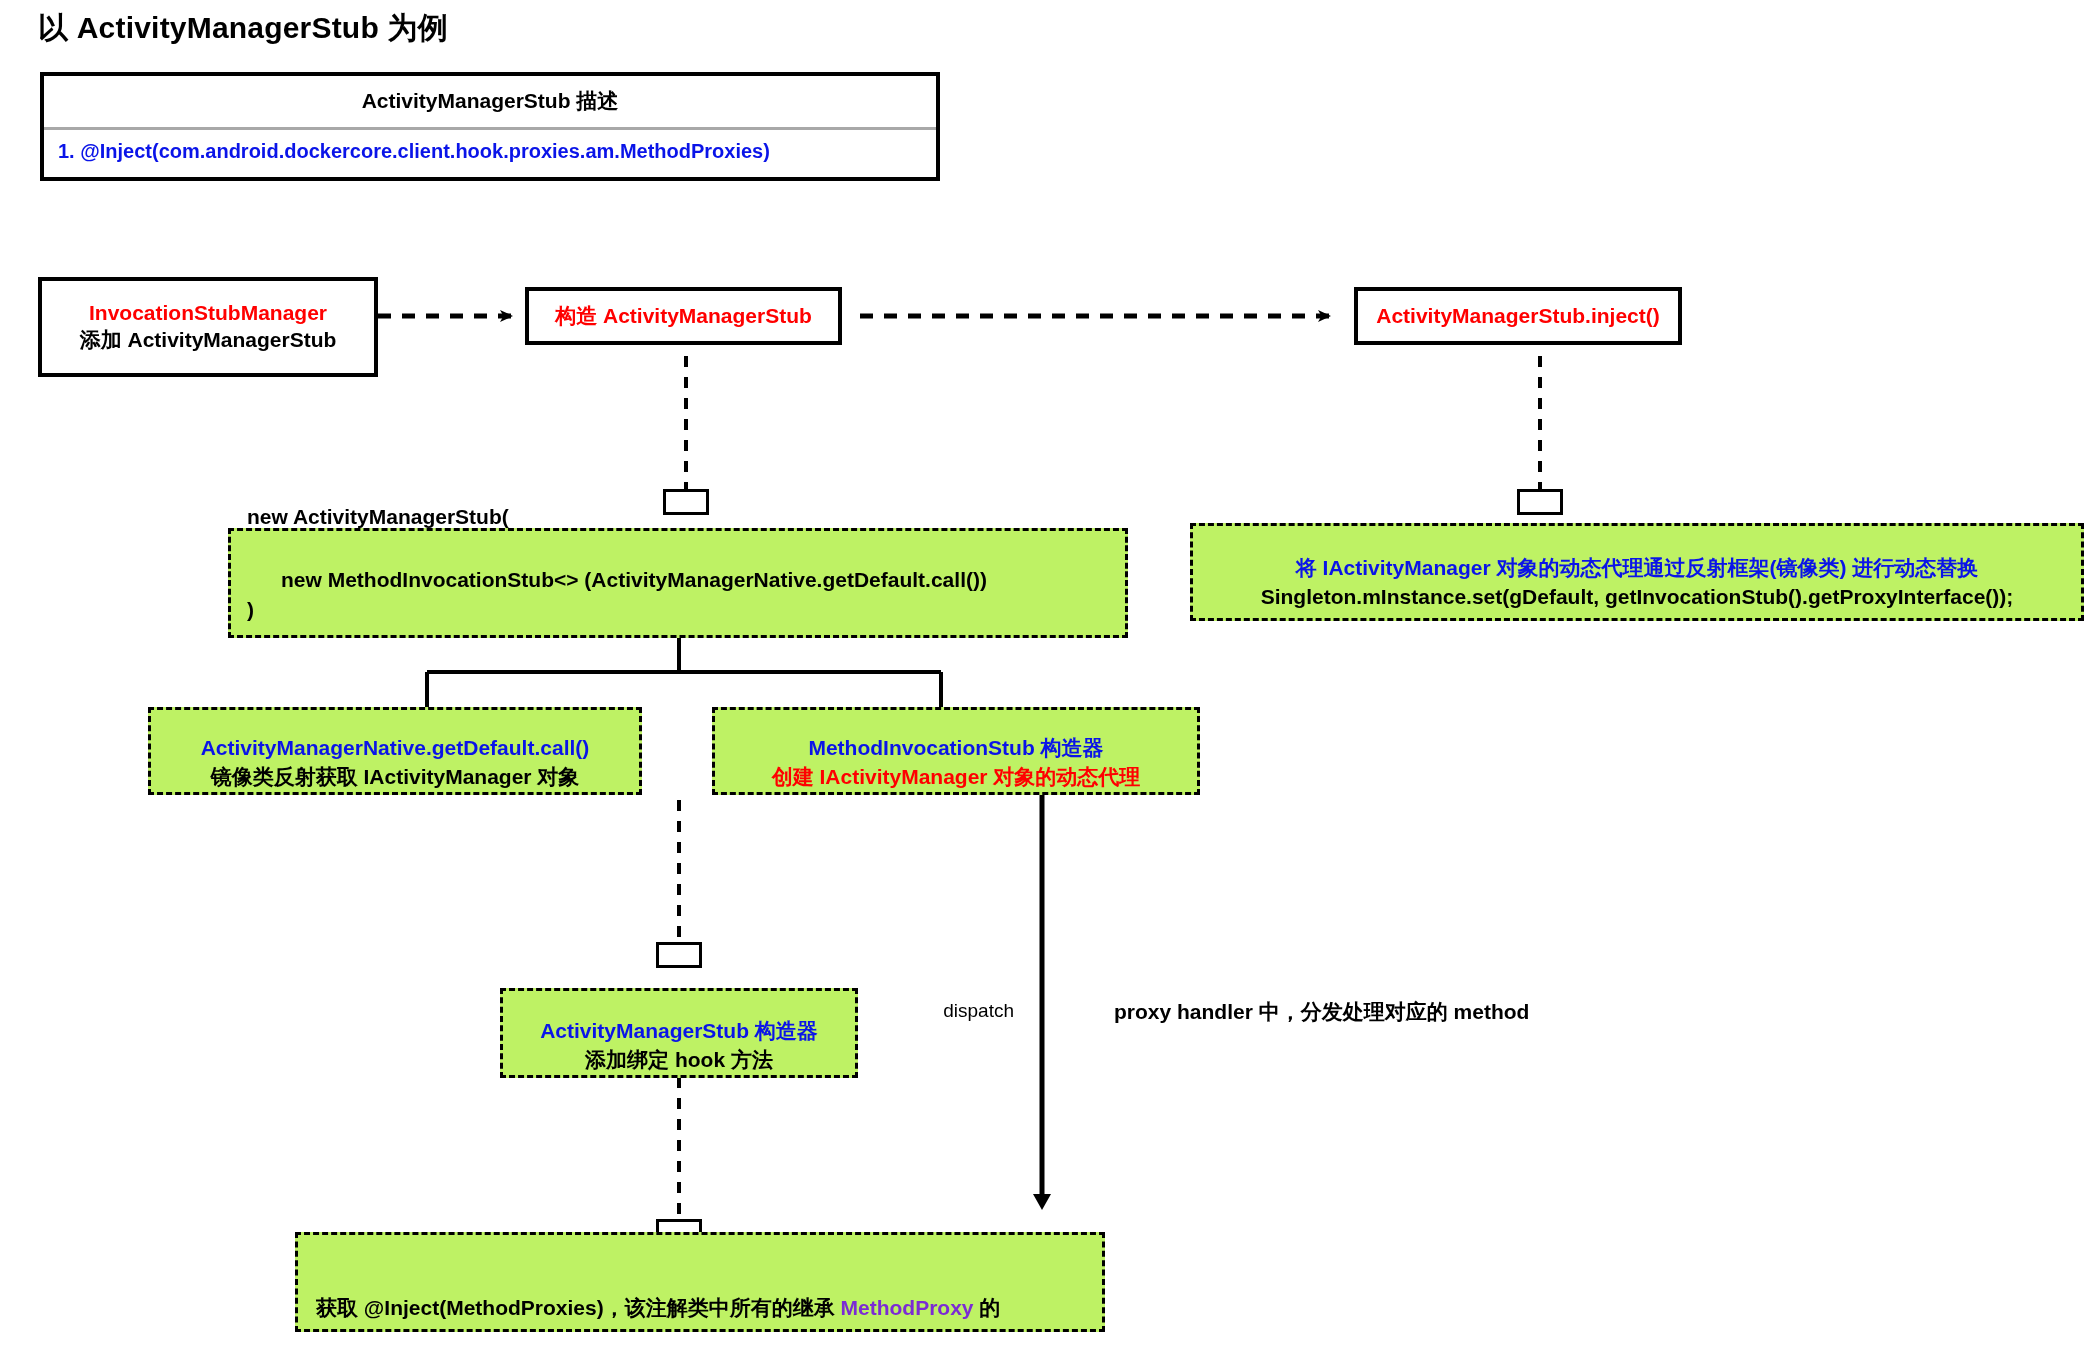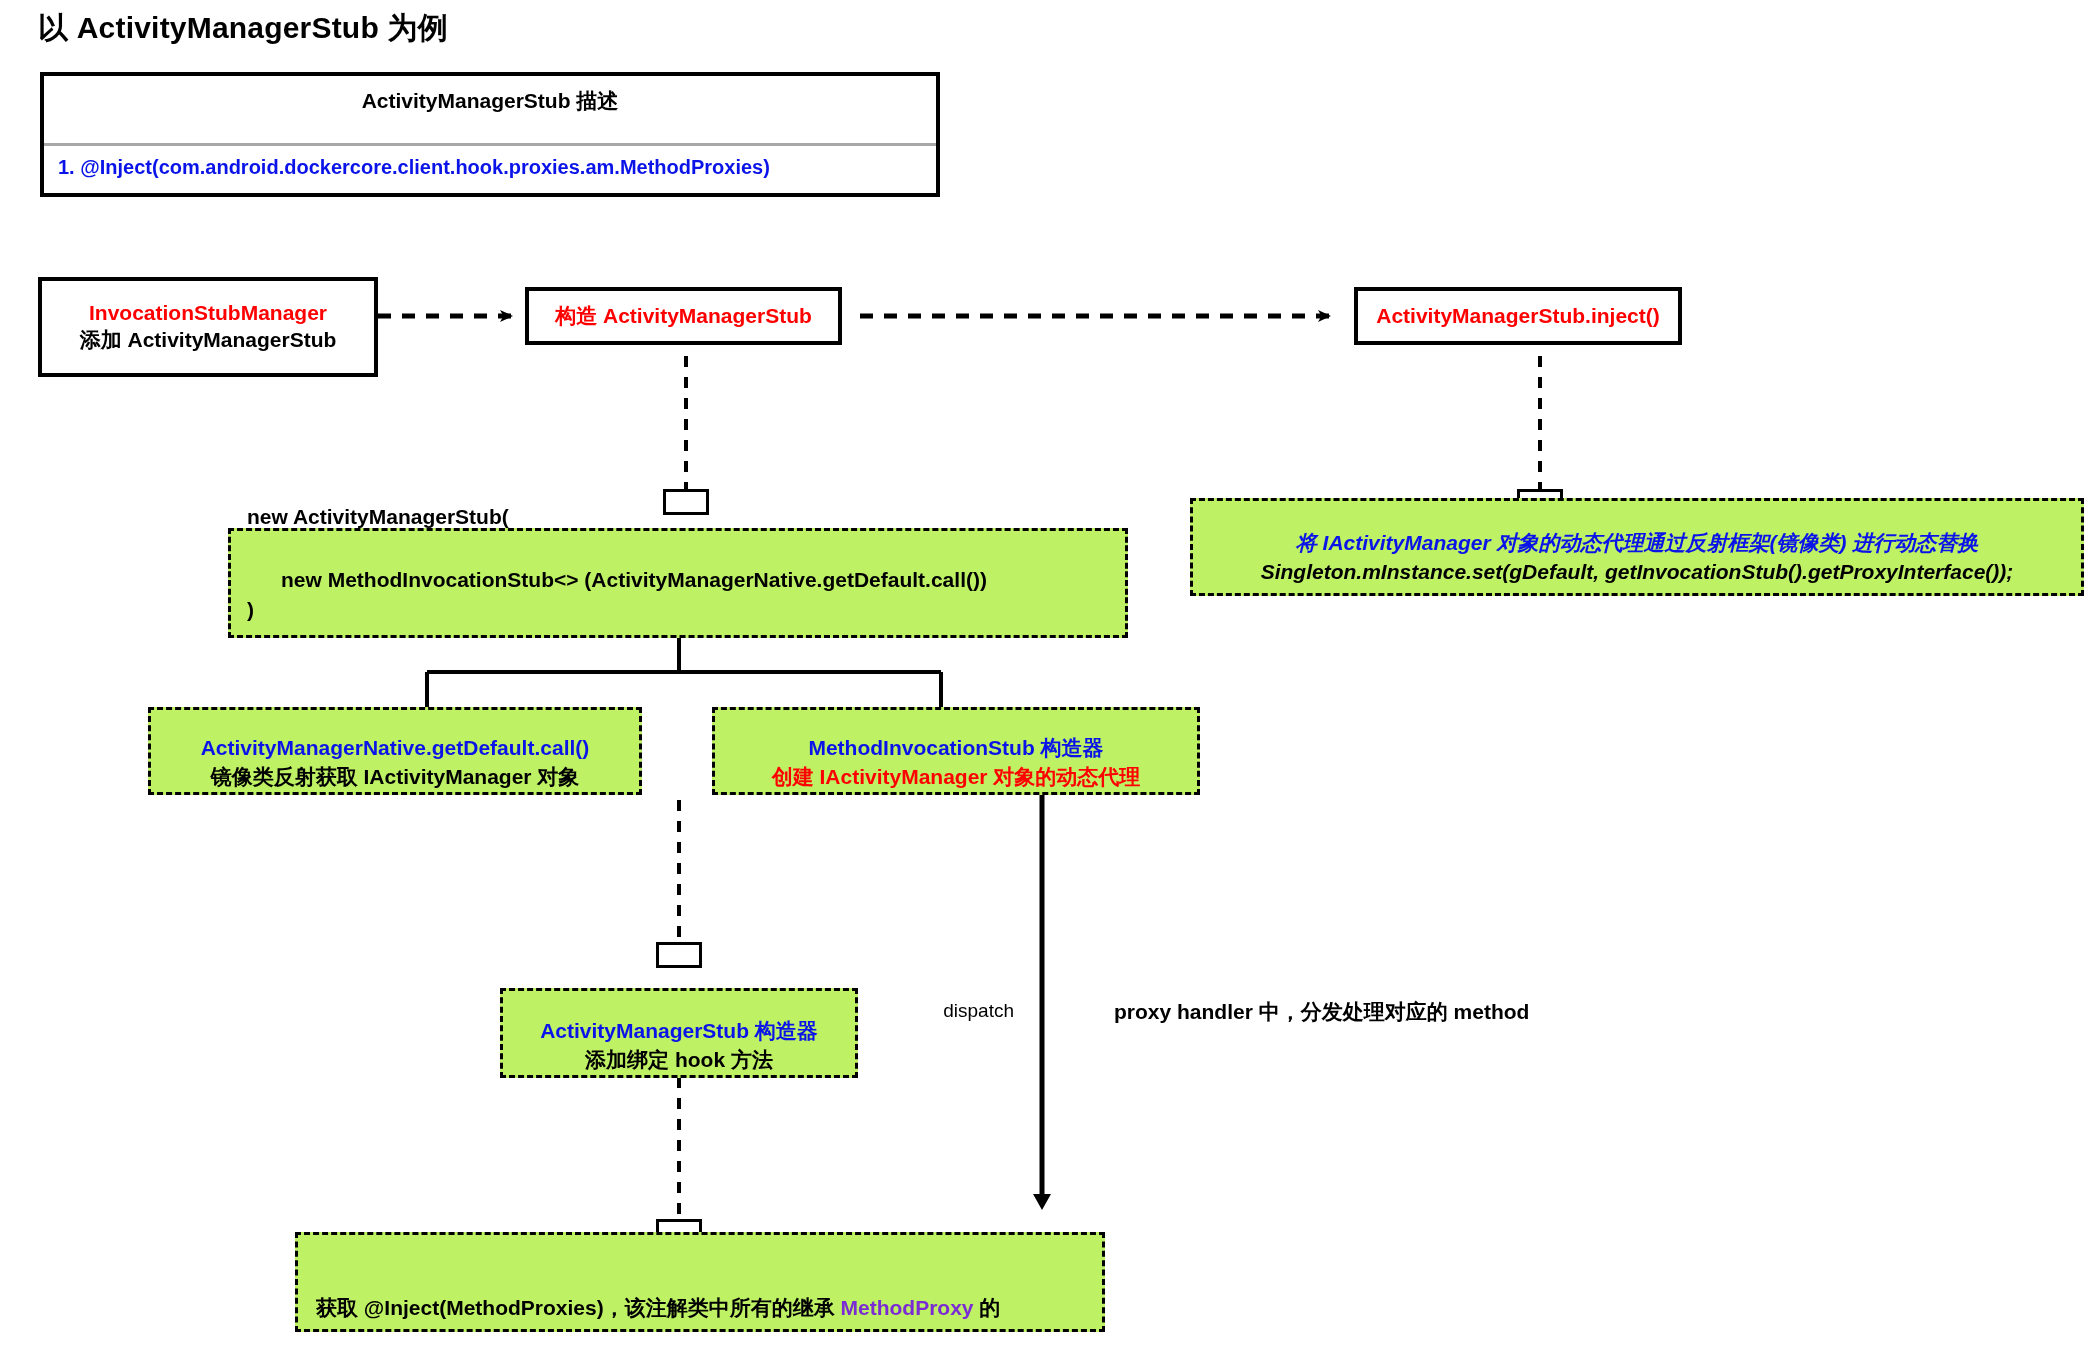--- a/index.html
+++ b/index.html
@@ -46,21 +46,21 @@
     width: 900px;
     border: 4px solid #000000;
     background: #ffffff;
     box-sizing: border-box;
   }
   .desc-head {
     text-align: center;
     font-size: 21px;
     font-weight: bold;
     color: #000000;
-    padding: 11px 6px 28px 6px;
+    padding: 11px 6px 12px 6px;
     border-bottom: 3px solid #a8a8a8;
     white-space: nowrap;
   }
   .desc-body {
     padding: 8px 14px 12px 14px;
   }
   .desc-line {
     font-size: 20px;
     font-weight: bold;
     line-height: 1.35;
@@ -200,21 +200,21 @@
   <div class="anchor-box" style="left:1517px; top:489px; width:46px; height:26px;"></div>
   <div class="anchor-box" style="left:656px; top:942px; width:46px; height:26px;"></div>
   <div class="anchor-box" style="left:656px; top:1219px; width:46px; height:26px;"></div>
 
   <div class="node-dashed code-block" style="left:228px; top:528px; width:900px; height:110px;">
     <div class="ln">new ActivityManagerStub(</div>
     <div class="ln indent-1">new MethodInvocationStub&lt;&gt; (ActivityManagerNative.getDefault.call())</div>
     <div class="ln">)</div>
   </div>
 
-  <div class="node-dashed center" style="left:1190px; top:498px; width:894px; height:98px; padding:6px 10px;font-style:italic;">
+  <div class="node-dashed center" style="left:1190px; top:523px; width:894px; height:98px; padding:6px 10px;">
     <div class="ln">
       <span class="c-blue">将 IActivityManager</span><span class="c-blue"> 对象的动态代理通过反射框架(镜像类) 进行动态替换</span>
     </div>
     <div class="ln c-black">Singleton.mInstance.set(gDefault, getInvocationStub().getProxyInterface());</div>
   </div>
 
   <div class="node-dashed center" style="left:148px; top:707px; width:494px; height:88px;">
     <div class="ln c-blue">ActivityManagerNative.getDefault.call()</div>
     <div class="ln c-black">镜像类反射获取 IActivityManager 对象</div>
   </div>

